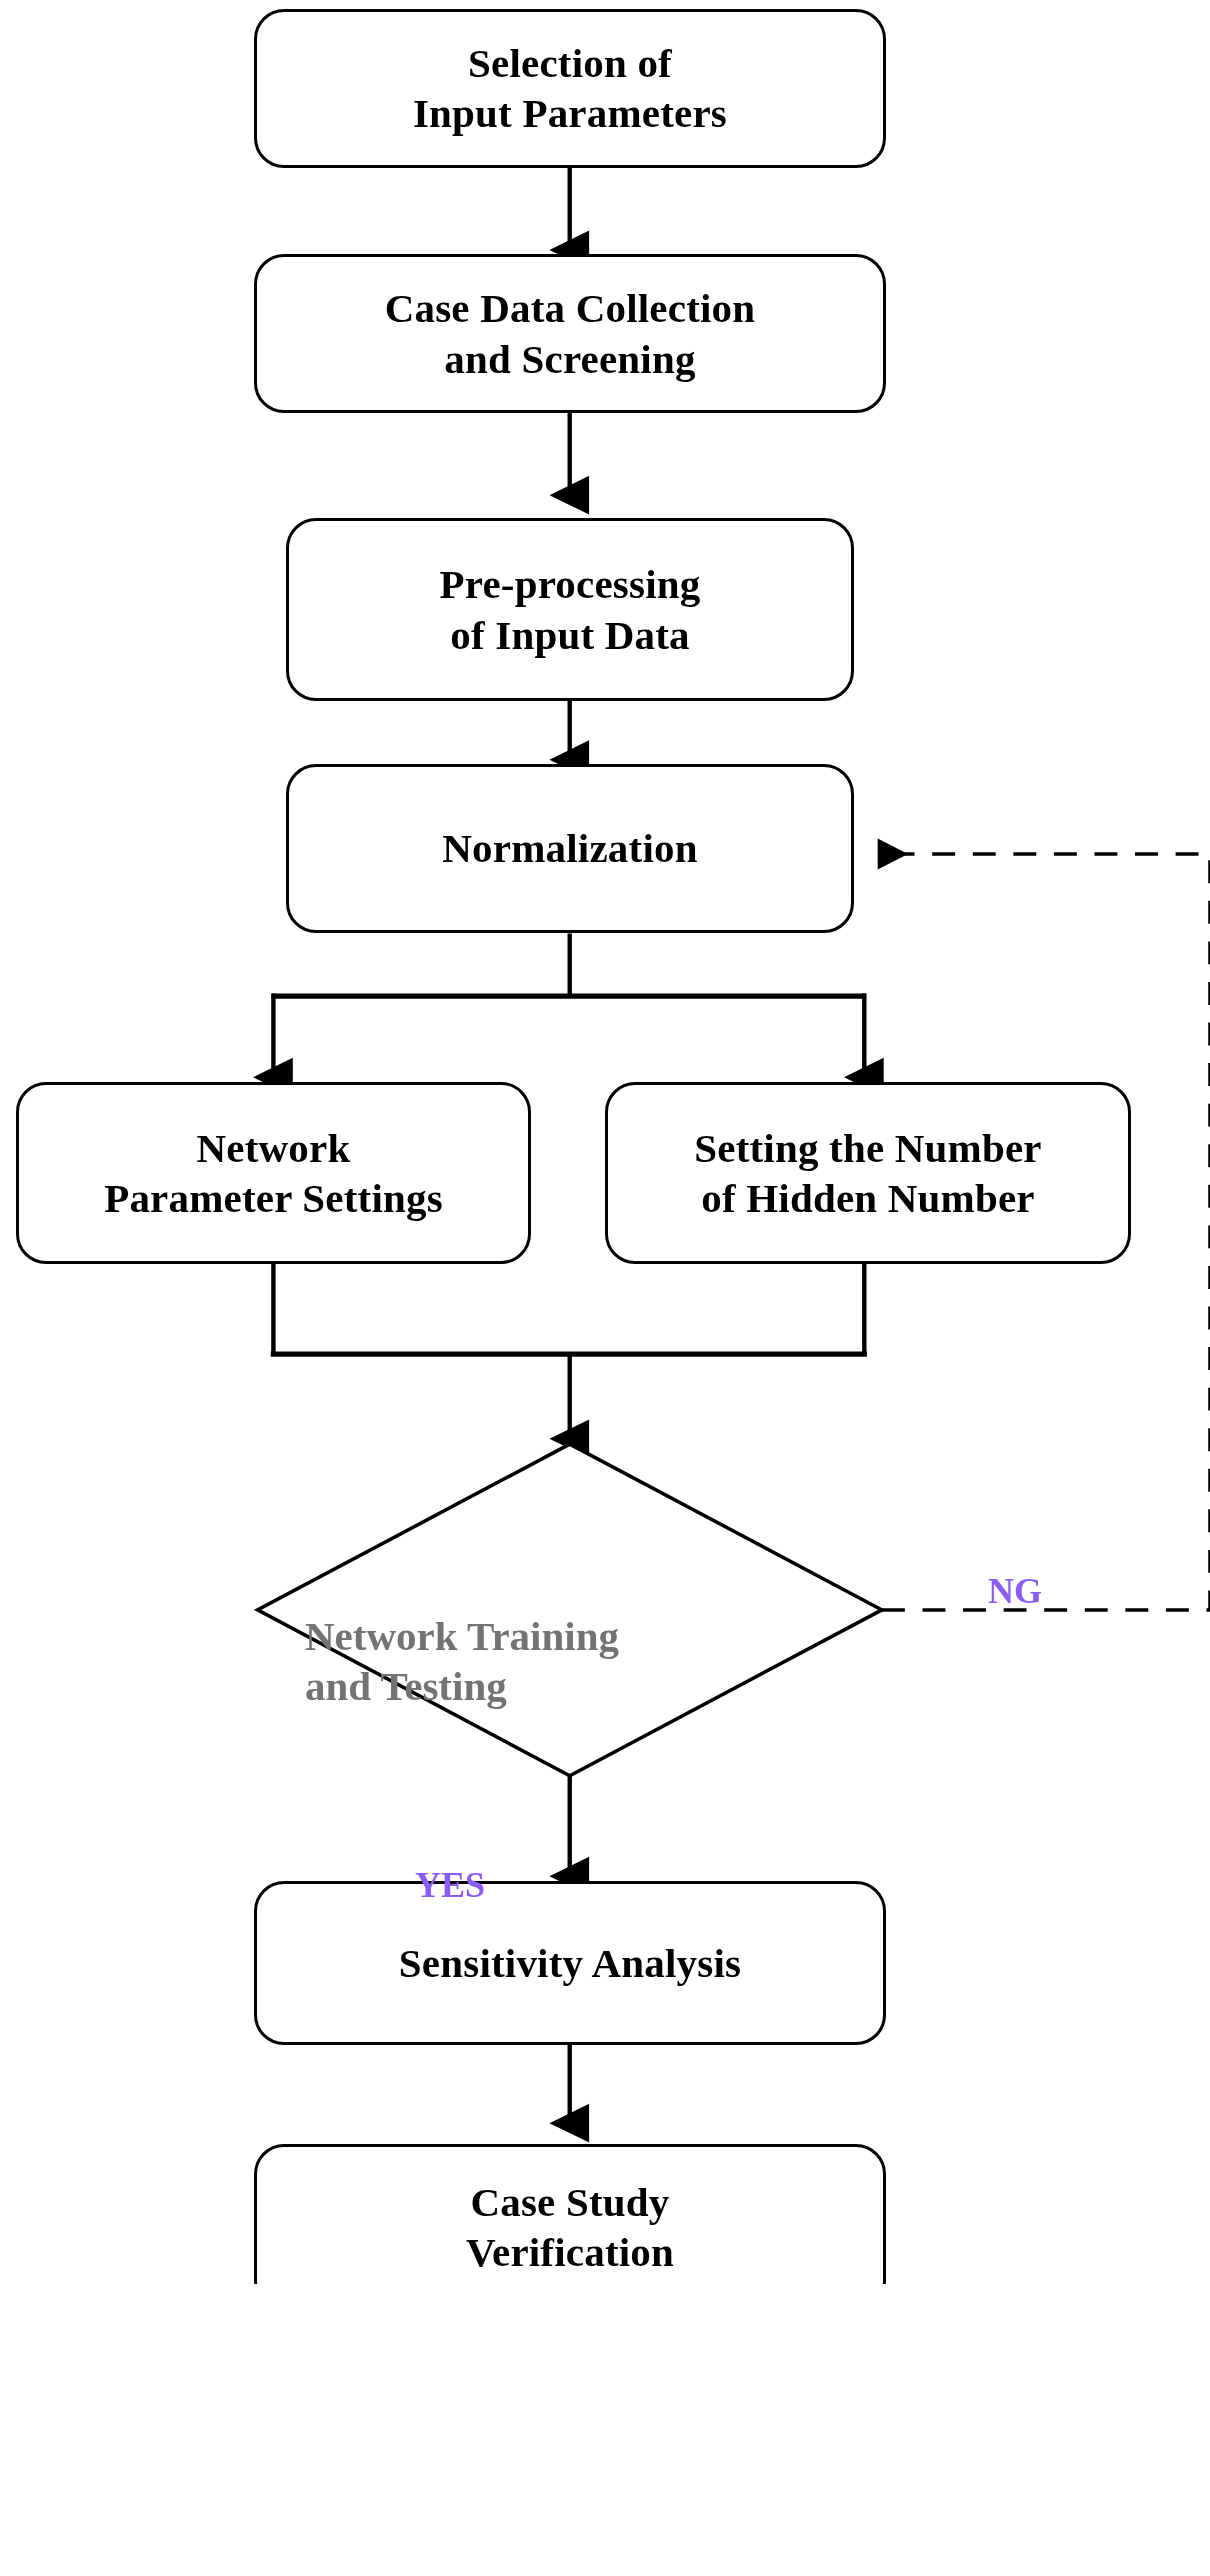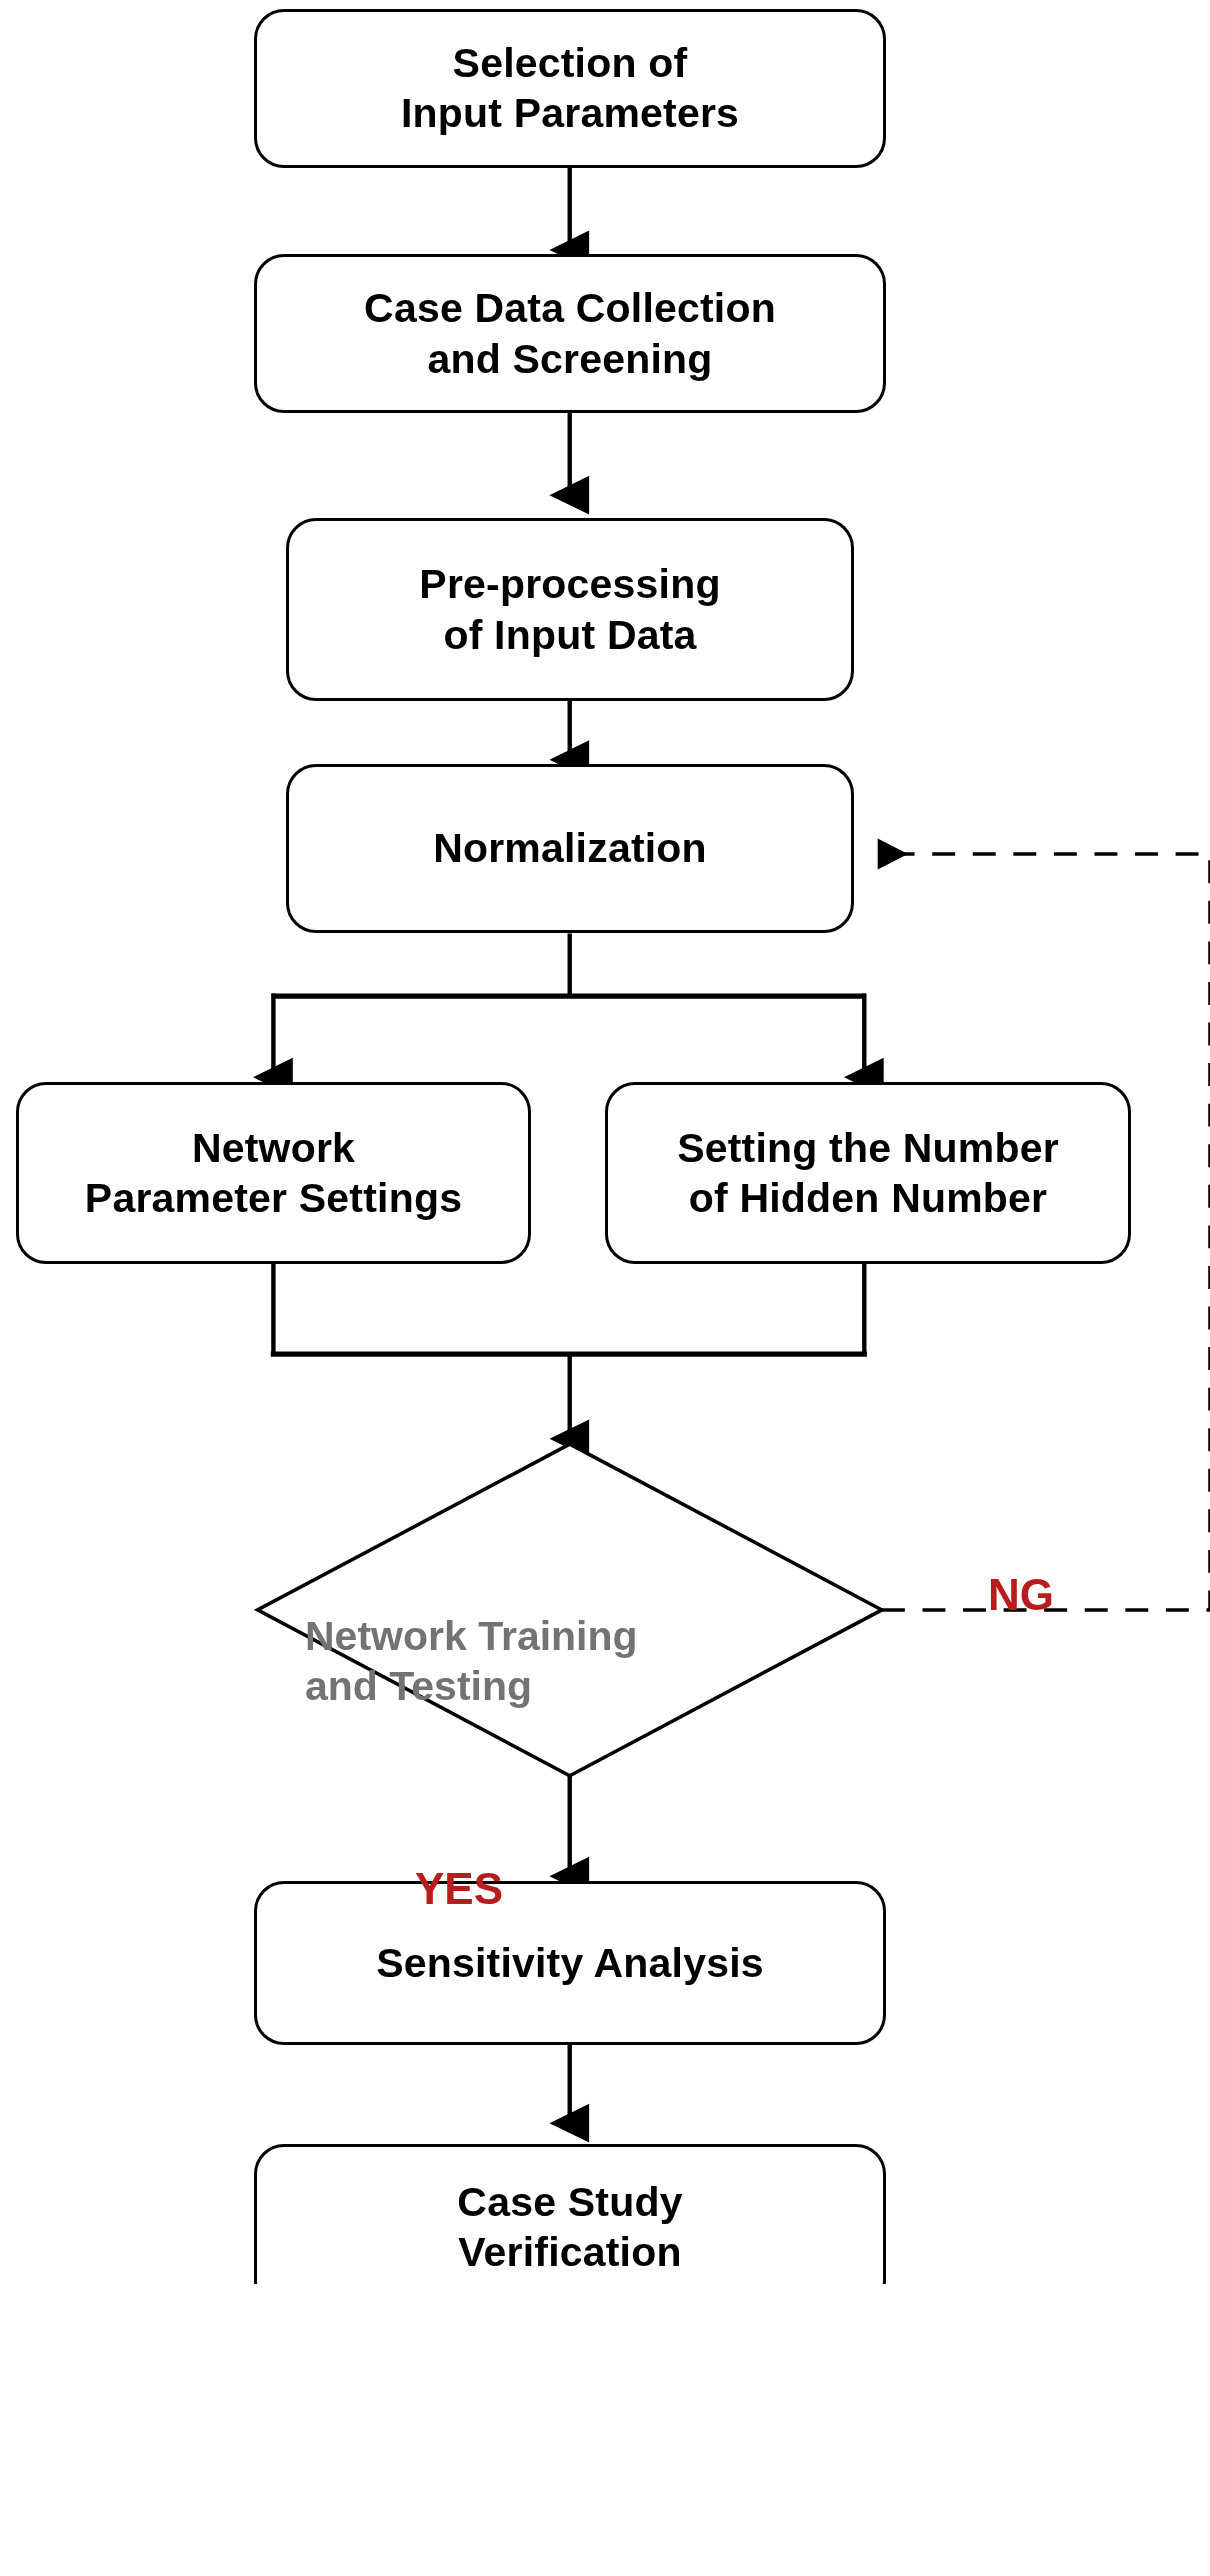--- a/index.html
+++ b/index.html
@@ -5,21 +5,21 @@
   html, body {
     margin: 0;
     padding: 0;
     background: #ffffff;
   }
   #canvas {
     position: relative;
     width: 1210px;
     height: 2284px;
     background: #ffffff;
-    font-family: Liberation Sans, sans-serif;
+    font-family: Liberation Serif, serif;
     overflow: hidden;
   }
   svg.layer {
     position: absolute;
     left: 0;
     top: 0;
     width: 1210px;
     height: 2576px;
     pointer-events: none;
   }
@@ -45,22 +45,22 @@
     text-align: left;
     font-weight: bold;
     font-size: 41px;
     line-height: 1.22;
     color: #737373;
     white-space: pre-line;
   }
   .edge-label {
     position: absolute;
     font-weight: bold;
-    font-size: 44px;
-    color: #b91c1c;
+    font-size: 36px;
+    color: #8b5cf6;
     white-space: nowrap;
   }
 </style>
 </head>
 <body>
 
 <div id="canvas">
 
   <svg class="layer" viewBox="0 0 1372 2920" xmlns="http://www.w3.org/2000/svg">
     <defs>

